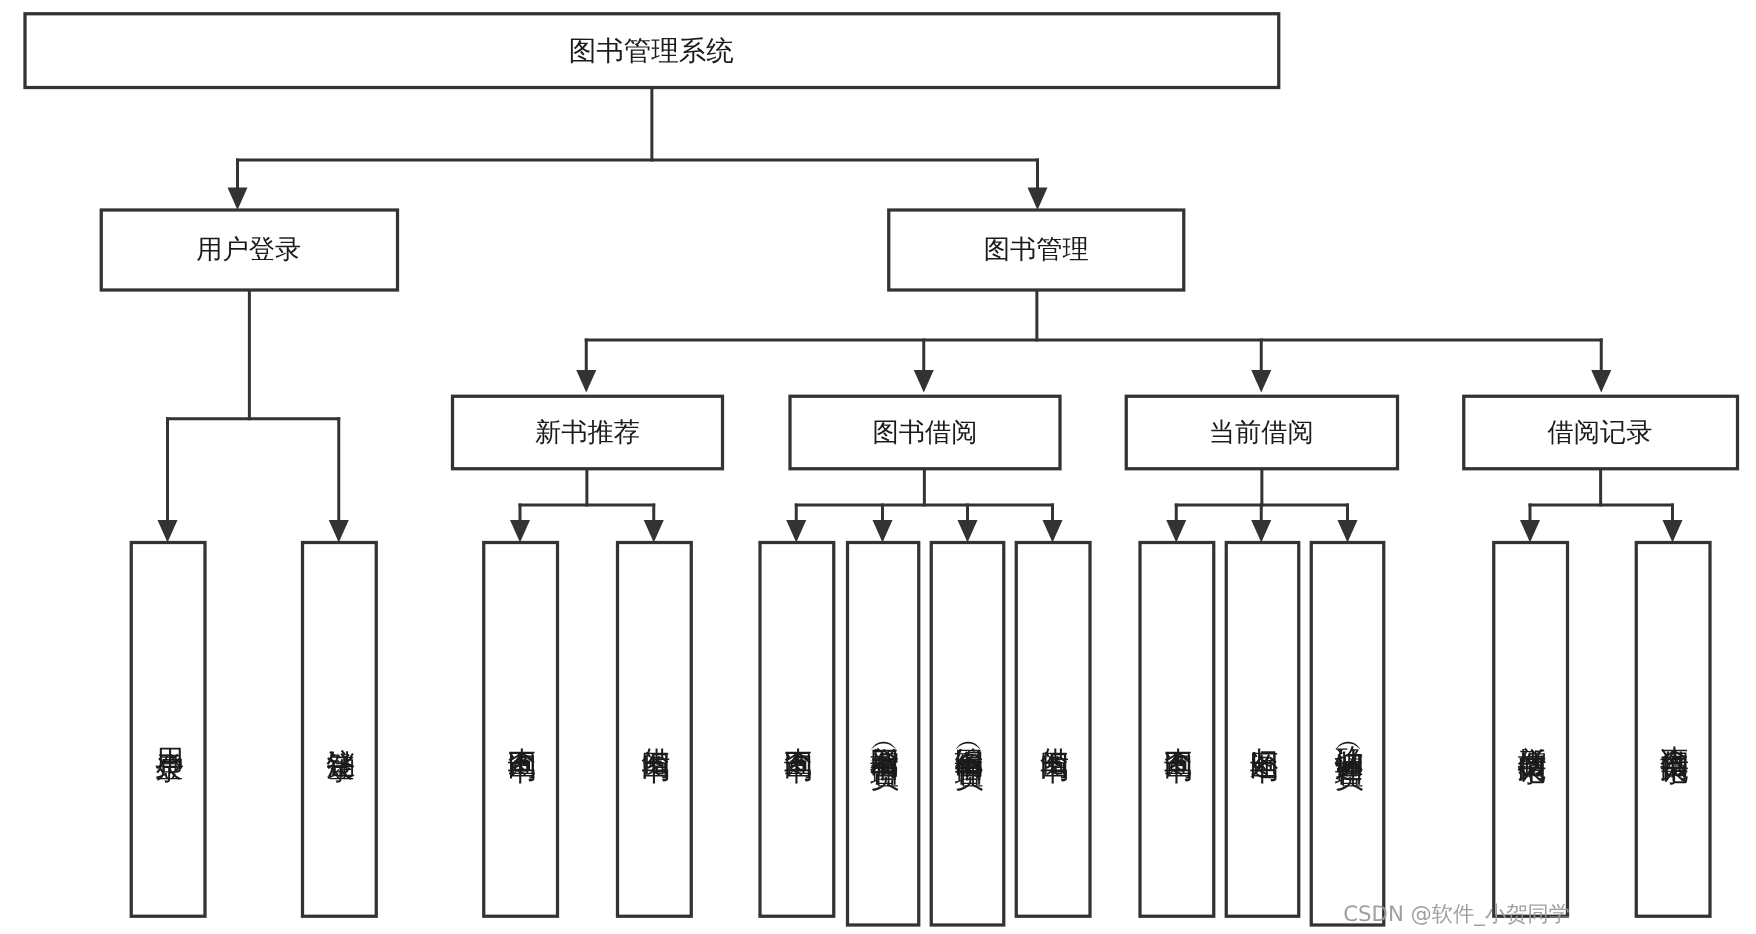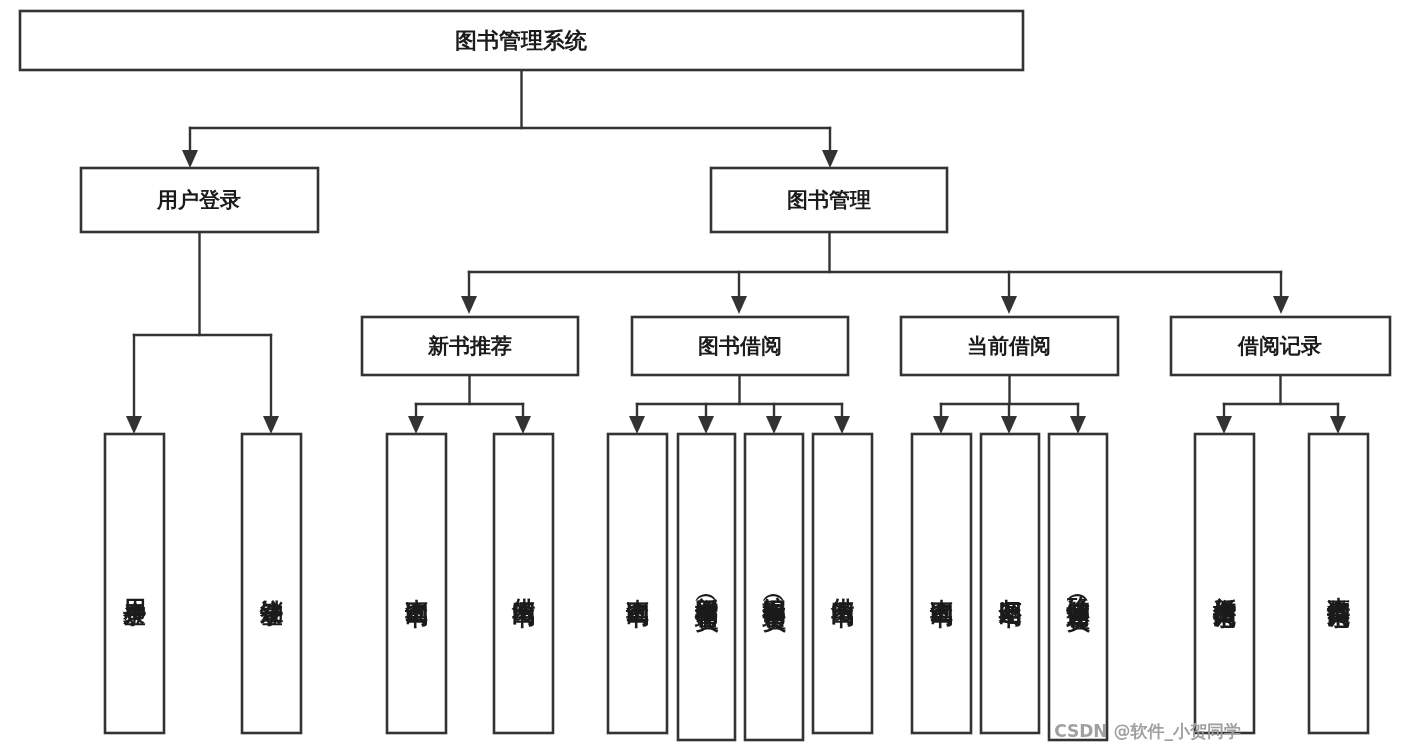--- a/index.html
+++ b/index.html
@@ -11,21 +11,20 @@
     width: 1405px;
     height: 747px;
     font-family: "DejaVu Sans", "Liberation Sans", sans-serif;
     overflow: hidden;
   }
   #diagram-root {
     position: relative;
     width: 1268px;
     height: 747px;
     background: #ffffff;
-    font-weight: bold;
   }
   svg.diagram-canvas {
     position: absolute;
     left: 0;
     top: 0;
     width: 1405px;
     height: 747px;
   }
   .node-box {
     fill: #ffffff;
@@ -62,21 +61,21 @@
     color: #1b1b1b;
     letter-spacing: 2px;
     display: flex;
     align-items: center;
     justify-content: center;
     white-space: nowrap;
     pointer-events: none;
   }
   .watermark {
     position: absolute;
-    right: 27px;
+    right: 12px;
     bottom: 4px;
     font-family: "DejaVu Sans", "Liberation Sans", sans-serif;
     font-size: 17px;
     color: #9b9b9b;
     opacity: 0.95;
     white-space: nowrap;
   }
 </style>
 </head>
 <body>

